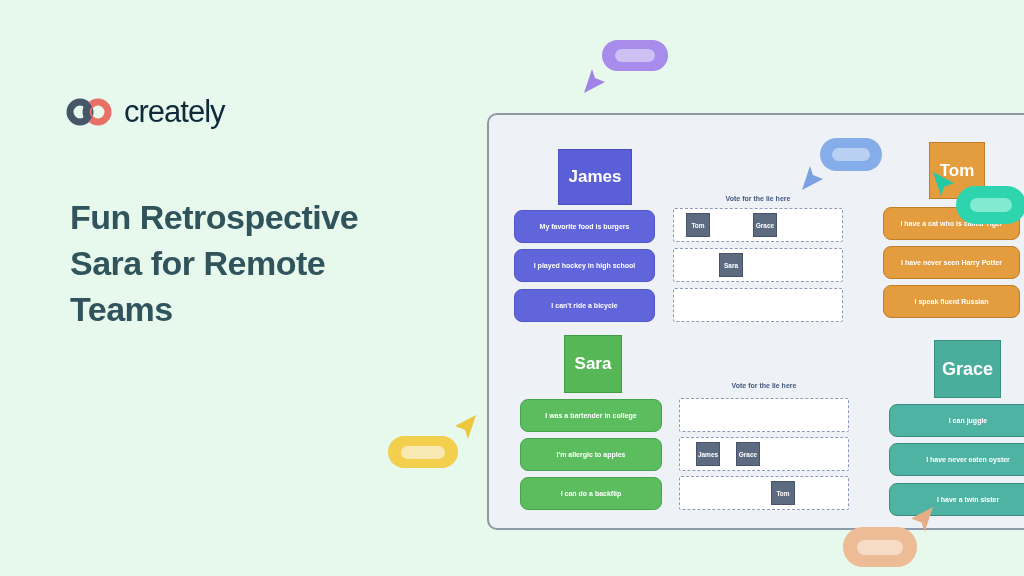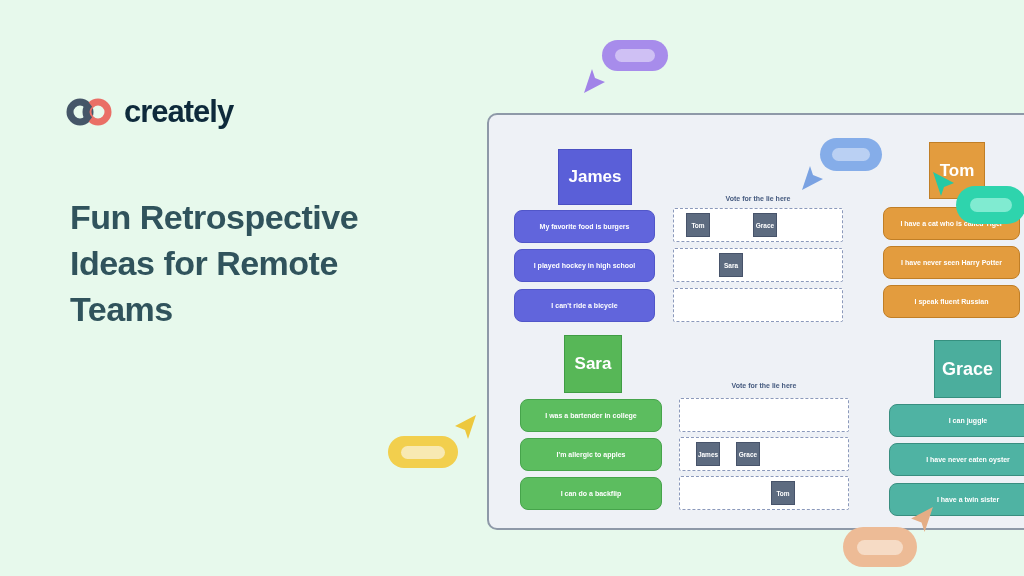--- a/index.html
+++ b/index.html
@@ -5,21 +5,21 @@
   html,body{margin:0;padding:0;}
   body{
     width:1024px;height:576px;overflow:hidden;position:relative;
     background:#e7f9ec;
     font-family:"Liberation Sans", sans-serif;
   }
   .abs{position:absolute;}
 
   
   .logo{left:66px;top:94px;display:flex;align-items:center;gap:10px;}
-  .brand{font-size:31px;font-weight:700;color:#0e2a3b;letter-spacing:-1px;}
+  .brand{font-size:31px;font-weight:400;color:#0e2a3b;letter-spacing:-1px;}
 
   
   .title{
     left:70px;top:194px;width:360px;margin:0;
     font-size:34px;line-height:46px;font-weight:800;color:#30535c;
     white-space:pre-line;letter-spacing:-0.5px;
   }
 
   
   .canvas{
@@ -81,21 +81,21 @@
 <header class="abs logo">
   <svg width="48" height="36" viewBox="0 0 48 36">
     <circle cx="14" cy="18" r="10" fill="none" stroke="#455668" stroke-width="7"></circle>
     <circle cx="32" cy="18" r="10" fill="none" stroke="#ea6f66" stroke-width="7"></circle>
     <path d="M24 10 A10 10 0 0 0 24 26" fill="none" stroke="#455668" stroke-width="7"></path>
   </svg>
   <div class="brand">creately</div>
 </header>
 
 <h1 class="abs title">Fun Retrospective
-Ideas for Remote
+Sara for Remote
 Teams</h1>
 
 <div class="abs canvas">
 
   <div class="abs psq sq-james">James</div>
   <div class="abs card card-james" style="top:95px">My favorite food is burgers</div>
   <div class="abs card card-james" style="top:134px">I played hockey in high school</div>
   <div class="abs card card-james" style="top:174px">I can't ride a bicycle</div>
 
   <div class="abs vote-label" style="left:184px;top:80px">Vote for the lie here</div>

